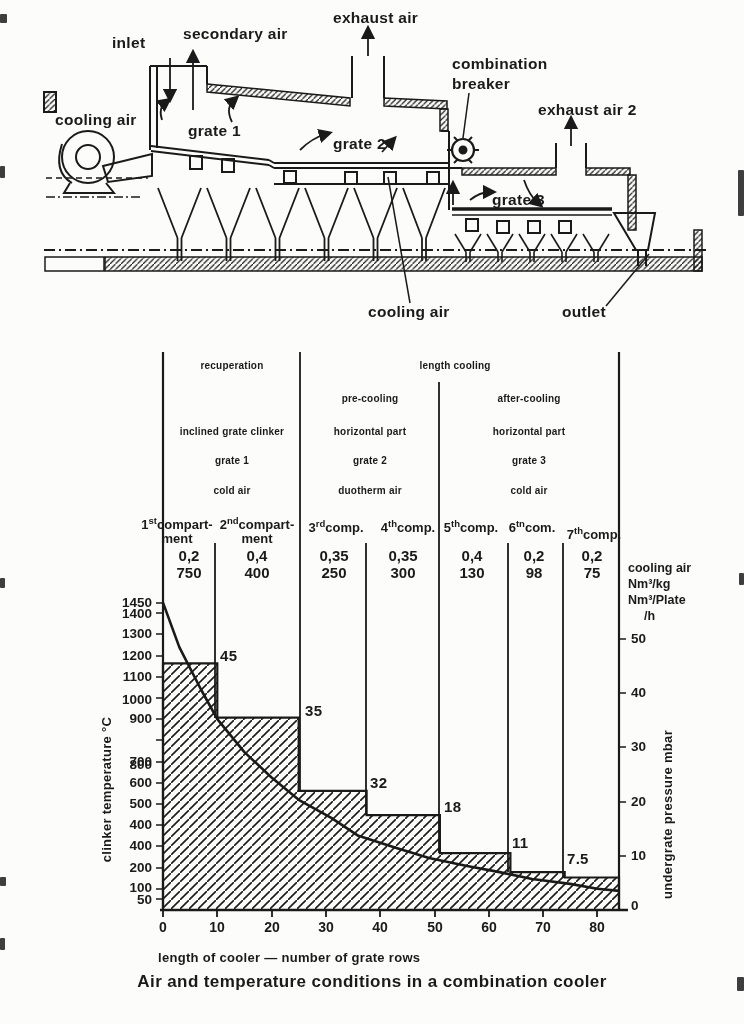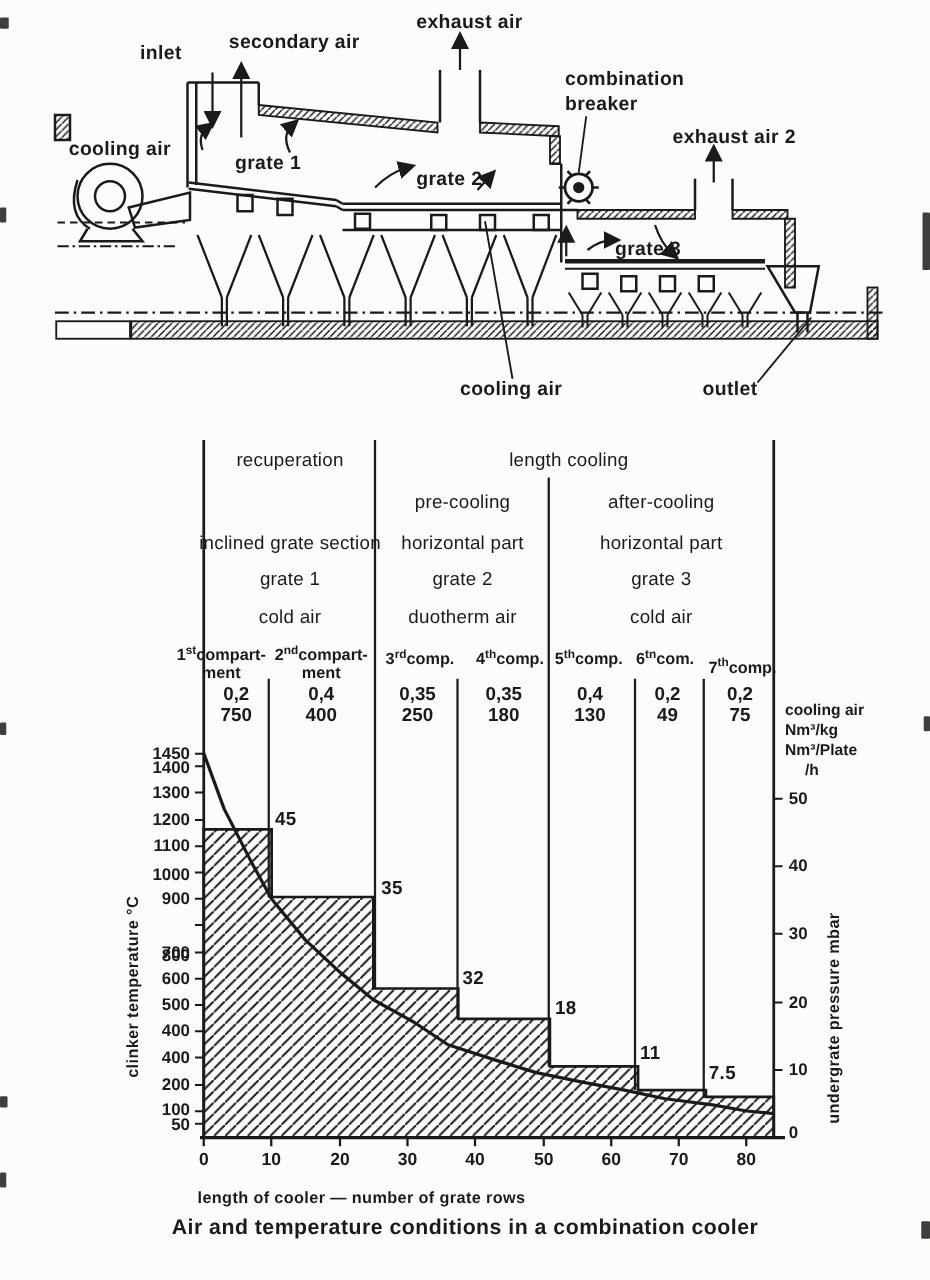--- a/index.html
+++ b/index.html
@@ -1,19 +1,19 @@
 <!DOCTYPE html>
 <html><head>
 <meta charset="utf-8">
 <style>
   html,body{margin:0;padding:0;}
   body{width:744px;height:1024px;position:relative;background:#fcfcfa;overflow:hidden;
        font-family:"Liberation Sans", sans-serif;color:#1a1a1a;}
   .lab{position:absolute;font-size:15.5px;font-weight:600;letter-spacing:.3px;white-space:nowrap;}
-  .slab{position:absolute;font-size:15px;font-weight:400;letter-spacing:.2px;white-space:nowrap;
+  .slab{position:absolute;font-size:10px;font-weight:700;letter-spacing:.2px;white-space:nowrap;
         transform:translateX(-50%);text-align:center;}
   .comp{position:absolute;font-size:13px;font-weight:600;white-space:nowrap;
         transform:translateX(-50%);text-align:center;line-height:14px;}
   .comp sup{font-size:9.5px;font-weight:600;}
   .comp .word{margin-left:0;}
   .val{position:absolute;font-size:15px;font-weight:600;transform:translateX(-50%);
        text-align:center;line-height:16.5px;}
   .tickL{position:absolute;width:80px;text-align:right;font-size:13.5px;font-weight:600;}
   .tickR{position:absolute;width:44px;text-align:left;font-size:13.5px;font-weight:600;}
   .tickX{position:absolute;font-size:14px;font-weight:600;transform:translateX(-50%);}
@@ -180,21 +180,21 @@
   </g>
   <g id="chart-dyn-curve">
       <polyline points="163,602.6 179.3,647.1 201,689.5 217.3,719.2 244.4,752.1 271.6,777.5 298.7,799.8 331.3,817.8 358.4,835.8 396.4,848.1 429,858.1 467,865.9 499.6,872.1 532.1,879 570.1,883.9 597.3,888.8 619,890.9" fill="none" stroke="#1a1a1a" stroke-width="2.6" stroke-linejoin="round"></polyline>
     </g>
 </svg>
 
 <div class="slab" style="left:232px;top:360px">recuperation</div>
 <div class="slab" style="left:455px;top:360px">length cooling</div>
 <div class="slab" style="left:370px;top:393px">pre-cooling</div>
 <div class="slab" style="left:529px;top:393px">after-cooling</div>
-<div class="slab" style="left:232px;top:426px">inclined grate section</div>
+<div class="slab" style="left:232px;top:426px">inclined grate clinker</div>
 <div class="slab" style="left:370px;top:426px">horizontal part</div>
 <div class="slab" style="left:529px;top:426px">horizontal part</div>
 <div class="slab" style="left:232px;top:455px">grate 1</div>
 <div class="slab" style="left:370px;top:455px">grate 2</div>
 <div class="slab" style="left:529px;top:455px">grate 3</div>
 <div class="slab" style="left:232px;top:485px">cold air</div>
 <div class="slab" style="left:370px;top:485px">duotherm air</div>
 <div class="slab" style="left:529px;top:485px">cold air</div>
 
 <div class="comp" style="left:177px;top:514px">
@@ -228,29 +228,29 @@
 <div class="val" style="left:257px;top:548px">
   <div>0,4</div>
     <div>400</div>
 </div>
 <div class="val" style="left:334px;top:548px">
   <div>0,35</div>
     <div>250</div>
 </div>
 <div class="val" style="left:403px;top:548px">
   <div>0,35</div>
-    <div>180</div>
+    <div>300</div>
 </div>
 <div class="val" style="left:472px;top:548px">
   <div>0,4</div>
     <div>130</div>
 </div>
 <div class="val" style="left:534px;top:548px">
   <div>0,2</div>
-    <div>49</div>
+    <div>98</div>
 </div>
 <div class="val" style="left:592px;top:548px">
   <div>0,2</div>
     <div>75</div>
 </div>
 
 <div class="airhdr" style="left:628px;top:560px">
   <div>cooling air</div>
   <div>Nm³/kg</div>
   <div>Nm³/Plate</div>

